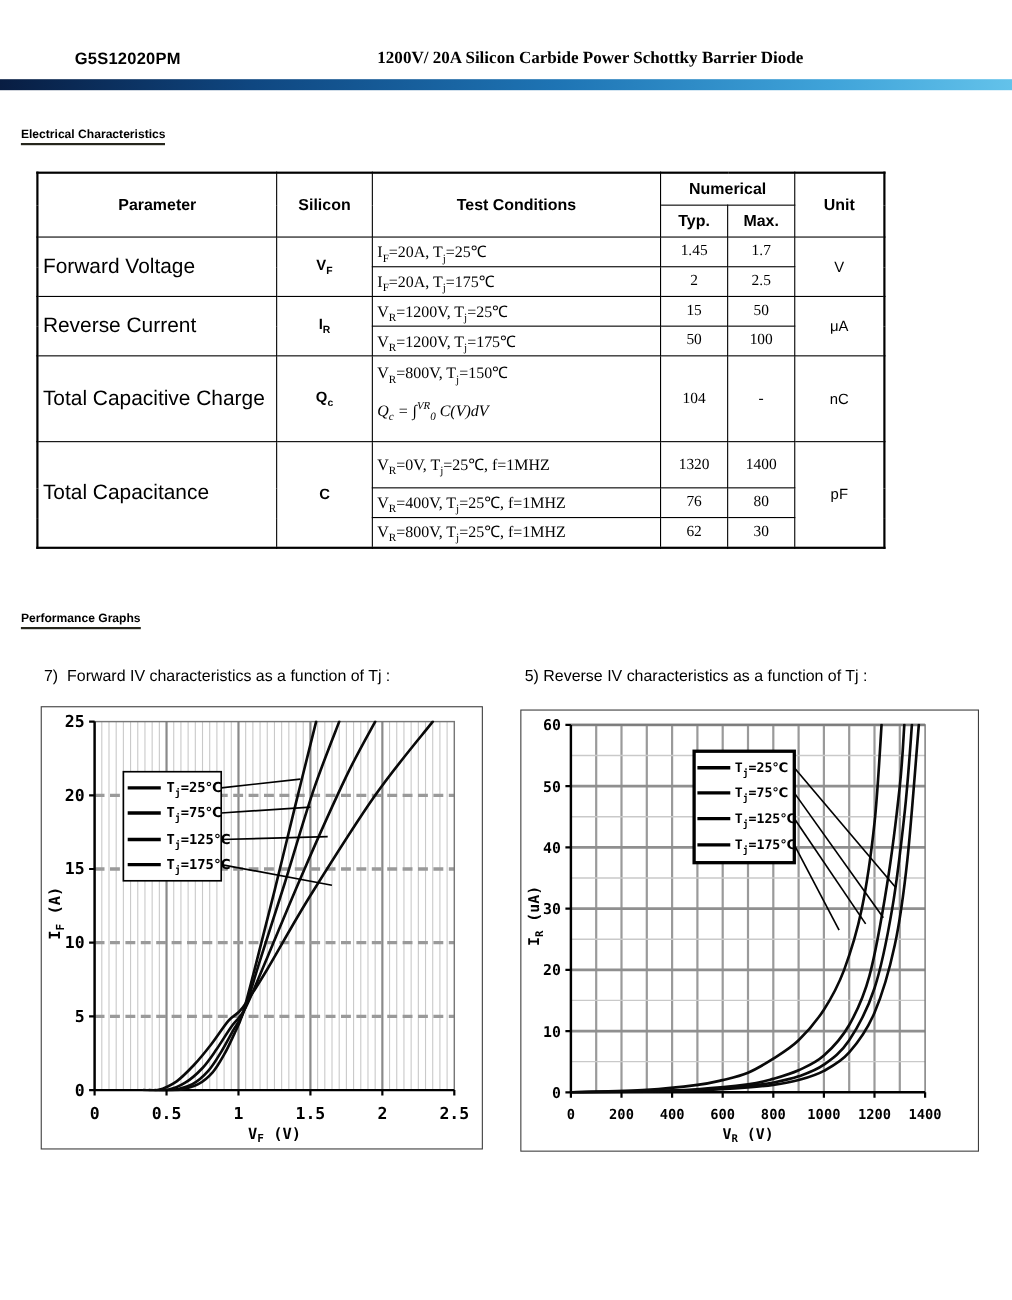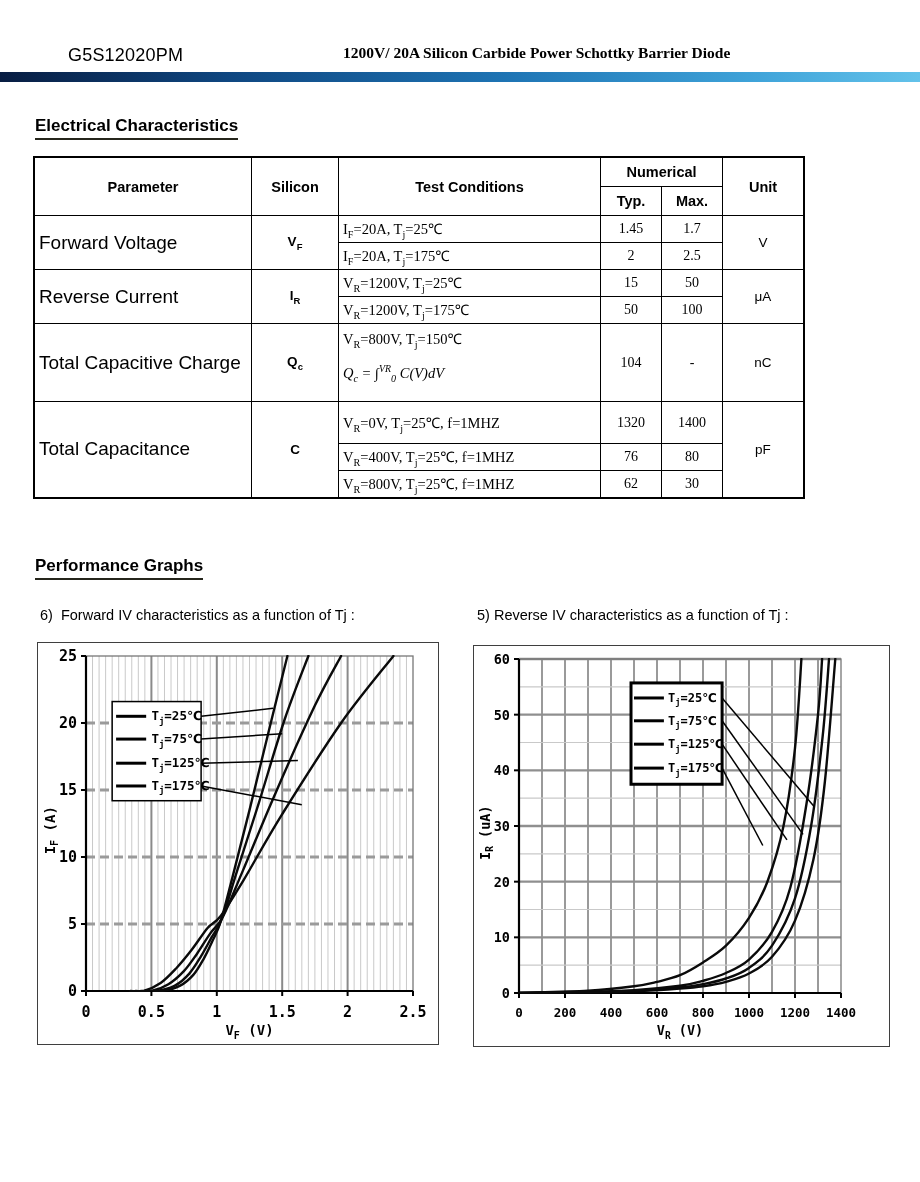--- a/index.html
+++ b/index.html
@@ -1,24 +1,24 @@
 <!DOCTYPE html>
 <html><head>
 <meta charset="utf-8">
 <style>
   html,body{margin:0;padding:0;background:#fff;}
   .page{position:relative;width:920px;height:1182px;background:#ffffff;overflow:hidden;
         font-family:"Liberation Sans",sans-serif;color:#000;}
   
-  .part-number{position:absolute;left:68px;top:45px;font-size:18px;font-weight:normal;letter-spacing:.2px;}
+  .part-number{position:absolute;left:68px;top:45px;font-size:15px;font-weight:bold;letter-spacing:.2px;}
   .doc-title{position:absolute;left:343px;top:44px;font-size:15.5px;font-weight:bold;font-family:Liberation Serif, serif;}
   .topbar{position:absolute;left:0;top:72px;width:920px;height:10px;
           background:linear-gradient(90deg,#081d42 0%,#0f4781 25%,#1e74b4 55%,#3fa3d9 82%,#63c2ea 100%);}
   
-  .sec{position:absolute;left:35px;font-size:17px;font-weight:bold;
+  .sec{position:absolute;left:19px;font-size:11px;font-weight:bold;
        border-bottom:2px solid #26261c;padding-bottom:2px;text-align:center;}
   .sec1{top:116px;} .sec2{top:556px;}
   
   table.etable{position:absolute;left:33px;top:156px;width:772px;border-collapse:collapse;
                table-layout:fixed;border:2px solid #000;}
   .etable th,.etable td{border:1.5px solid #000;padding:1px 4px;}
   .etable thead th{font-size:14.5px;font-weight:bold;height:26px;}
   .etable tbody tr{height:27px;}
   .etable tbody tr.row-l{height:42px;}
   .etable tbody tr.row-xl{height:78px;}
@@ -130,21 +130,21 @@
             <div class="cell-line">V<sub>R</sub>=800V, T<sub>j</sub>=25℃, f=1MHZ</div>
           </td>
           <td class="cell-val">62</td>
           <td class="cell-val">30</td>
         </tr>
       </tbody>
   </table>
 
   <div class="sec sec2">Performance Graphs</div>
 
-  <div class="caption cap1">6)  Forward IV characteristics as a function of Tj :</div>
+  <div class="caption cap1">7)  Forward IV characteristics as a function of Tj :</div>
   <div class="caption cap2">5) Reverse IV characteristics as a function of Tj :</div>
 
   <div class="chartbox box1">
     <svg id="chart0" xmlns="http://www.w3.org/2000/svg" width="400" height="401">
         <g>
           <line x1="54.54" y1="13" x2="54.54" y2="348" stroke="#c9c9c9" stroke-width="1"></line>
           <line x1="61.08" y1="13" x2="61.08" y2="348" stroke="#c9c9c9" stroke-width="1"></line>
           <line x1="67.62" y1="13" x2="67.62" y2="348" stroke="#c9c9c9" stroke-width="1"></line>
           <line x1="74.16" y1="13" x2="74.16" y2="348" stroke="#c9c9c9" stroke-width="1"></line>
           <line x1="80.7" y1="13" x2="80.7" y2="348" stroke="#c9c9c9" stroke-width="1"></line>

